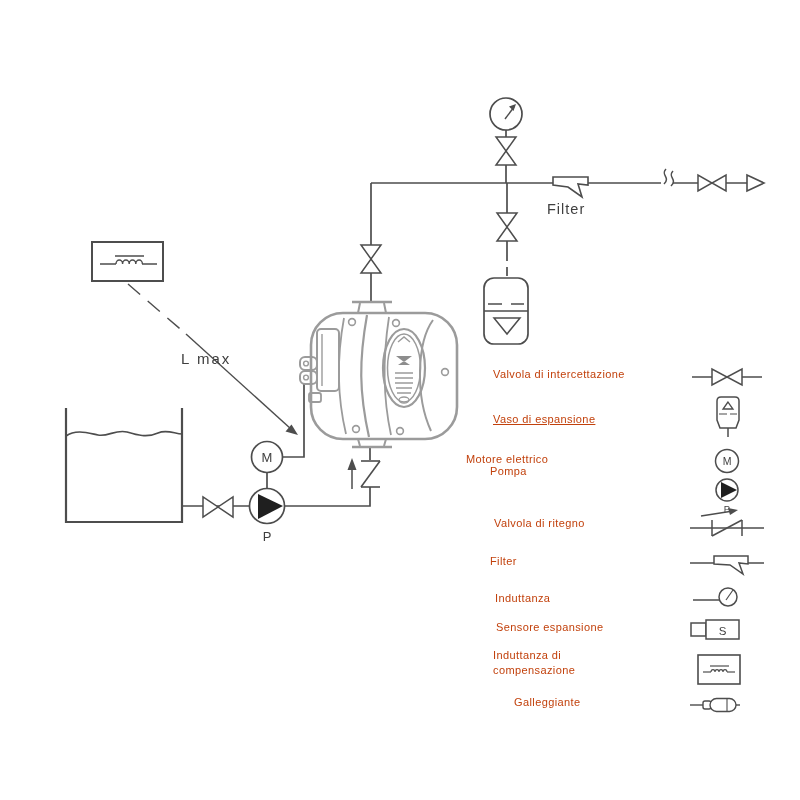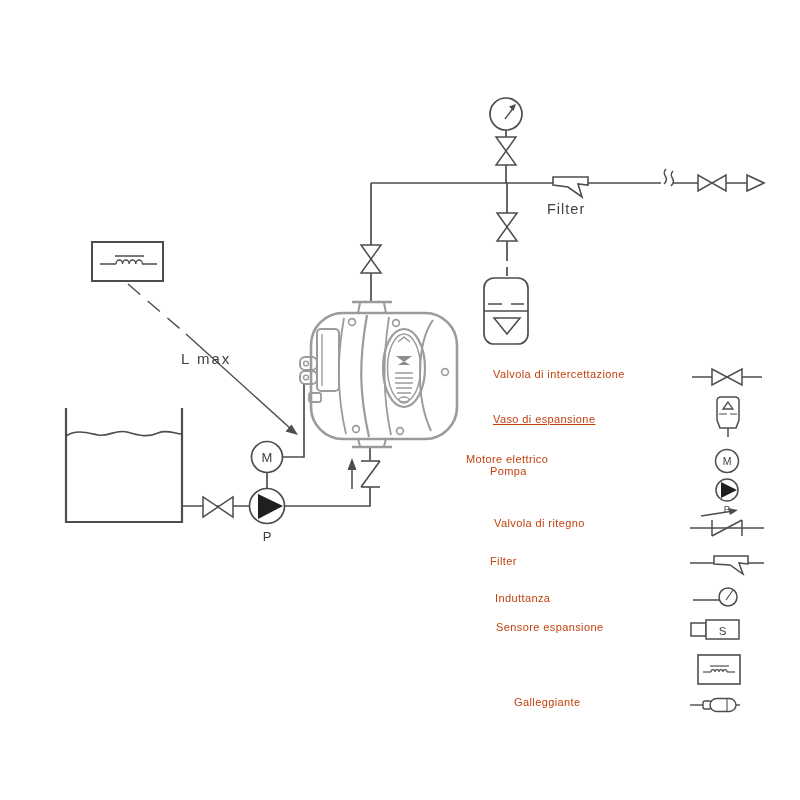--- a/index.html
+++ b/index.html
@@ -222,15 +222,17 @@
 </svg>
 
 <div class="legend-label" style="left:493px;top:367px;">Valvola di intercettazione</div>
 <div class="legend-label" style="left:493px;top:412px;text-decoration:underline;">Vaso di espansione</div>
 <div class="legend-label" style="left:466px;top:452px;">Motore elettrico</div>
 <div class="legend-label" style="left:490px;top:464px;">Pompa</div>
 <div class="legend-label" style="left:494px;top:516px;text-align:center;">Valvola di ritegno</div>
 <div class="legend-label" style="left:490px;top:554px;">Filter</div>
 <div class="legend-label" style="left:495px;top:591px;">Induttanza</div>
 <div class="legend-label" style="left:496px;top:620px;">Sensore espansione</div>
+<div class="legend-label" style="left:493px;top:648px;">Induttanza di
+compensazione</div>
 <div class="legend-label" style="left:514px;top:695px;">Galleggiante</div>
 
 </div>
 
 </body></html>

